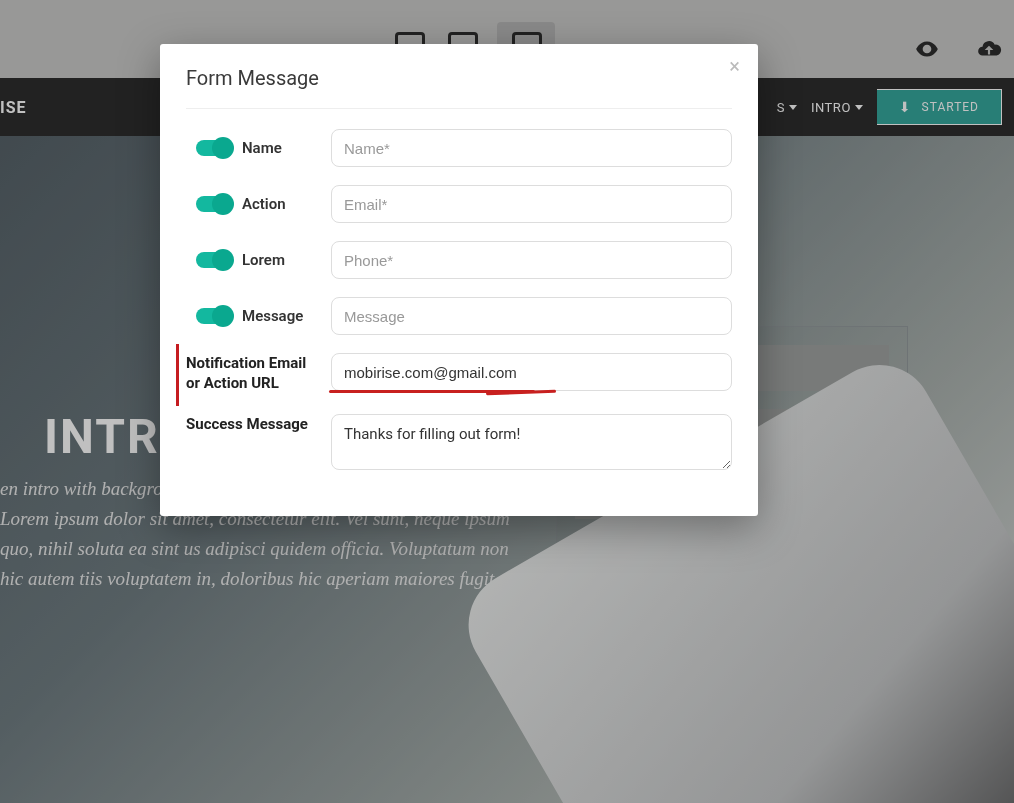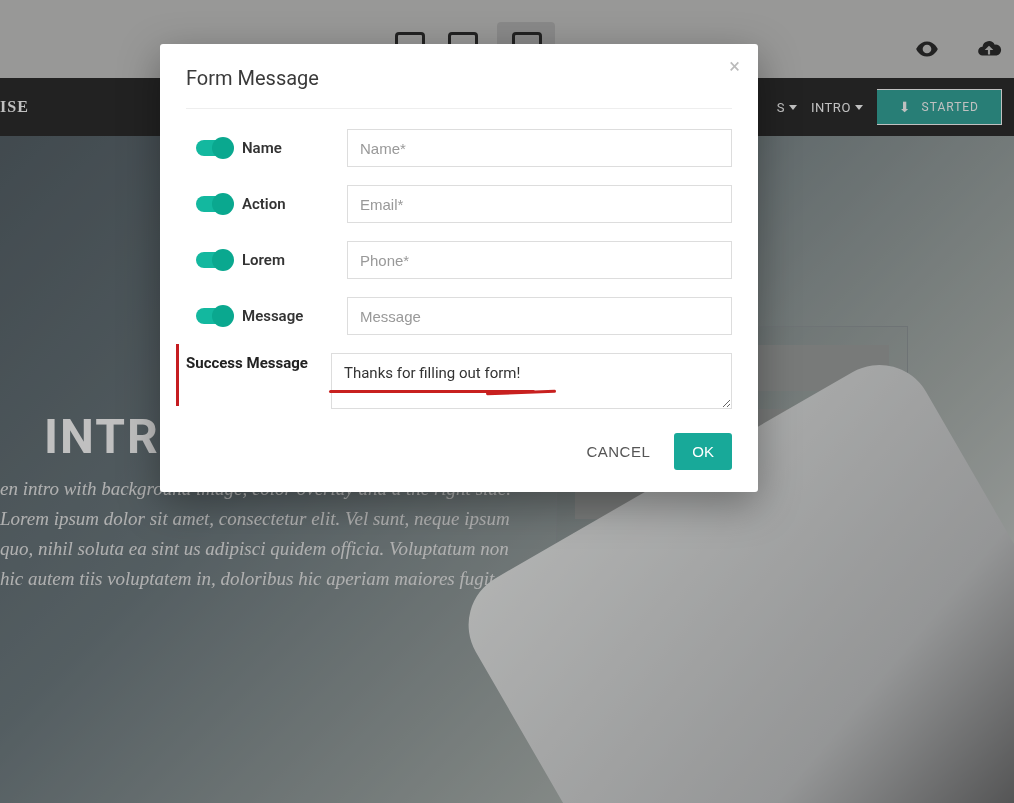--- a/index.html
+++ b/index.html
@@ -21,21 +21,21 @@
   .dev-desktop { left:512px; width:30px; height:26px; top:36px; border-radius:3px; }
   .dev-desktop::after{ content:""; position:absolute; width:14px; height:3px; background:#000; left:50%; transform:translateX(-50%); bottom:-8px; }
 
   .topbar-right { position:absolute; right:12px; top:36px; display:flex; gap:36px; align-items:center; color:#000; }
   .icon { width:26px; height:26px; display:inline-flex; align-items:center; justify-content:center; }
 
   .bg-navbar{
     position:absolute; left:0; right:0; top:78px; height:58px; background:#000; color:#fff;
     display:flex; align-items:center; justify-content:space-between; padding:0 12px 0 0;
   }
-  .brand { font-weight:700; letter-spacing:1px; color:#fff; font-size:16px; padding-left:0;font-family:Liberation Serif, serif; }
+  .brand { font-weight:700; letter-spacing:1px; color:#fff; font-size:16px; padding-left:0; }
   .nav-right { display:flex; align-items:center; gap:14px; }
   .nav-link { color:#fff; font-size:13px; letter-spacing:.5px; display:flex; align-items:center; gap:4px; }
   .caret { width:0;height:0;border-left:4px solid transparent;border-right:4px solid transparent;border-top:5px solid #fff;}
   .download-btn{
     background:#0b9588; color:#fff; font-size:12px; letter-spacing:1px;
     height:36px; padding:0 22px; display:flex; align-items:center; gap:10px; border:1px solid #fff; border-left:none;
   }
   .download-btn .dl-icon { font-size:14px; }
 
   .hero{
@@ -72,31 +72,31 @@
   .modal{
     position:absolute; left:160px; top:44px; width:598px; background:#fff; border-radius:3px;
     box-shadow:0 12px 40px rgba(0,0,0,.35); padding:22px 26px 22px 26px;
     font-family:-apple-system,"Segoe UI",Roboto,Arial,sans-serif;
     color:#333;
   }
   .modal-close{ position:absolute; right:18px; top:12px; color:#bbb; font-size:20px; line-height:1; cursor:pointer; }
   .section-title{ font-size:20px; font-weight:400; color:#3a3a3a; padding-bottom:18px; border-bottom:1px solid #eee; margin-bottom:20px; }
   .section-title2{ font-size:19px; font-weight:400; color:#3a3a3a; padding:6px 0 18px; border-bottom:1px solid #eee; margin-bottom:26px; }
 
-  .field-row{ display:flex; align-items:center; margin-bottom:18px; gap:16px; }
+  .field-row{ display:flex; align-items:center; margin-bottom:18px; gap:0; }
   .field-left{ width:145px; display:flex; align-items:center; gap:12px; padding-left:10px;}
   .field-label{ font-size:15px; color:#333; font-weight:600; }
   .toggle{
     width:34px; height:16px; background:#13b89f; border-radius:20px; position:relative; flex:none;
   }
   .toggle::after{ content:""; position:absolute; right:-4px; top:-3px; width:22px; height:22px; border-radius:50%; background:#0aa88f; }
 
   .field-input{ flex:1; }
   .ctl{
-    width:100%; height:38px; border:1px solid #ddd; border-radius:0; padding:0 12px; font-size:15px; color:#333;
+    width:100%; height:38px; border:1px solid #ddd; border-radius:8px; padding:0 12px; font-size:15px; color:#333;
   }
   .ctl::placeholder{ color:#999; }
   textarea.ctl{ height:56px; padding-top:10px; resize:vertical; font-family:inherit; }
 
   .opt-row{ display:flex; margin-bottom:20px; }
   .opt-left{ width:145px; padding-right:16px; }
   .opt-left .opt-label{ font-size:15px; font-weight:700; color:#222; line-height:1.35; }
   .opt-input{ flex:1; }
 
   .red-bar{ position:absolute; left:176px; top:344px; width:3px; height:62px; background:#c51c20; }
@@ -204,31 +204,35 @@
     <div class="field-left">
       <div class="toggle"></div>
       <div class="field-label">Message</div>
     </div>
     <div class="field-input">
       <input class="ctl" placeholder="Message" style="">
     </div>
   </div>
 
 
+  <div class="opt-row">
+    <div class="opt-left">
+      <div class="opt-label">Notification Email or Action URL</div>
+    </div>
+    <div class="opt-input">
+      <input class="ctl" value="mobirise.com@gmail.com" style="">
+    </div>
+  </div>
 
   <div class="opt-row">
     <div class="opt-left">
       <div class="opt-label">Success Message</div>
     </div>
     <div class="opt-input">
       <textarea class="ctl" style="">Thanks for filling out form!</textarea>
     </div>
   </div>
 
-  <div class="modal-actions">
-    <button class="btn-cancel">CANCEL</button>
-    <button class="btn-ok">OK</button>
-  </div>
 </div>
 
 <div class="red-bar"></div>
 <div class="red-under u1"></div>
 <div class="red-under u2"></div>
 
 </body></html>

